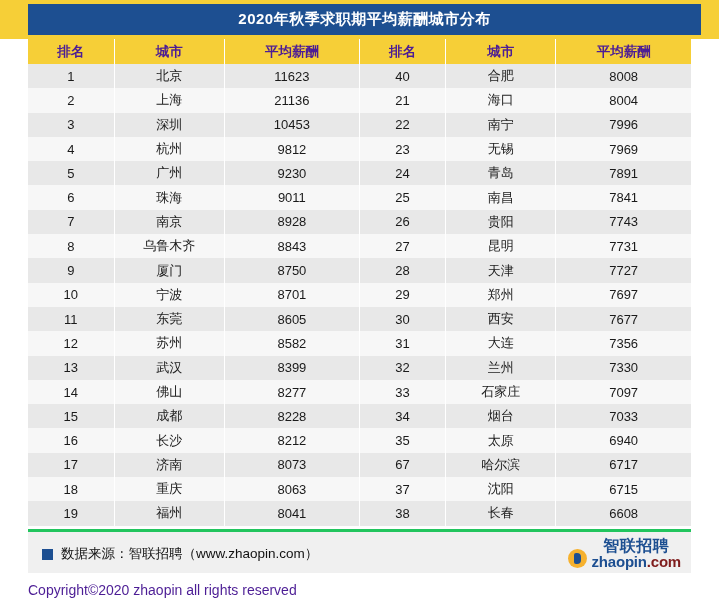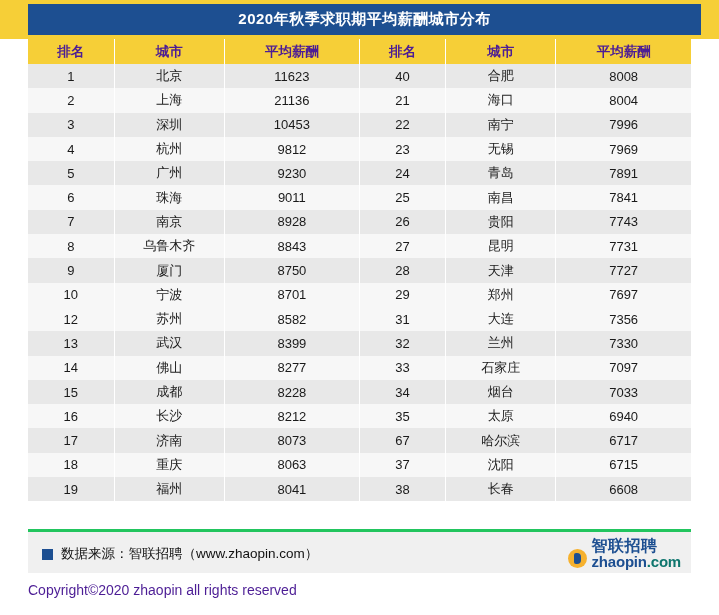--- a/index.html
+++ b/index.html
@@ -110,25 +110,25 @@
     letter-spacing: 0.5px;
     line-height: 1;
   }
   .logo-en {
     font-size: 15px;
     font-weight: bold;
     color: #1d4f91;
     line-height: 1;
     letter-spacing: -0.2px;
   }
-  .logo-dot { color: #0f766e; }
+  .logo-dot { color: #7f1d1d; }
   .logo-stack {
     display: flex;
     flex-direction: column;
-    align-items: flex-start;
+    align-items: center;
   }
   .logo-mark {
     width: 19px; height: 19px;
     border-radius: 50%;
     background: #f6b12e;
     position: relative;
     margin-right: 2px;
     margin-bottom: 1px;
   }
   .logo-mark::after {
@@ -247,20 +247,28 @@
           <td class="c-city">天津</td>
           <td class="c-sal">7727</td>
         </tr>
         <tr class="even">
           <td class="c-rank">10</td>
           <td class="c-city">宁波</td>
           <td class="c-sal">8701</td>
           <td class="c-rank">29</td>
           <td class="c-city">郑州</td>
           <td class="c-sal">7697</td>
+        </tr>
+        <tr class="odd">
+          <td class="c-rank">11</td>
+          <td class="c-city">东莞</td>
+          <td class="c-sal">8605</td>
+          <td class="c-rank">30</td>
+          <td class="c-city">西安</td>
+          <td class="c-sal">7677</td>
         </tr>
         <tr class="even">
           <td class="c-rank">12</td>
           <td class="c-city">苏州</td>
           <td class="c-sal">8582</td>
           <td class="c-rank">31</td>
           <td class="c-city">大连</td>
           <td class="c-sal">7356</td>
         </tr>
         <tr class="odd">

